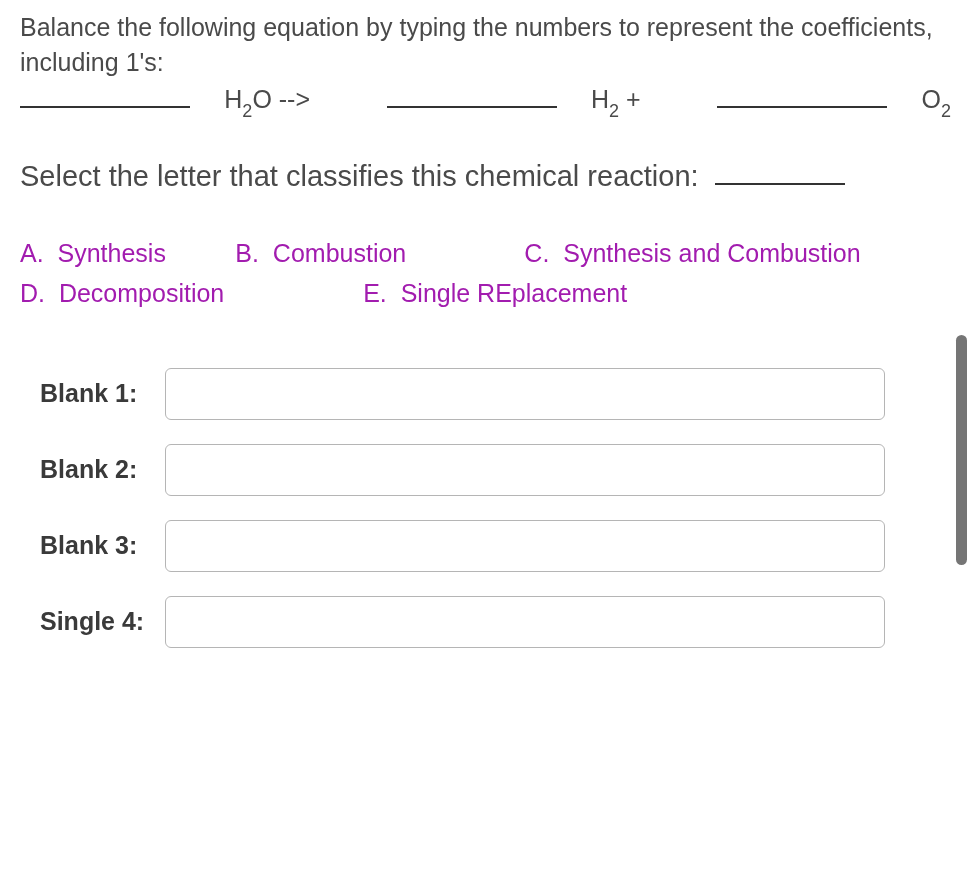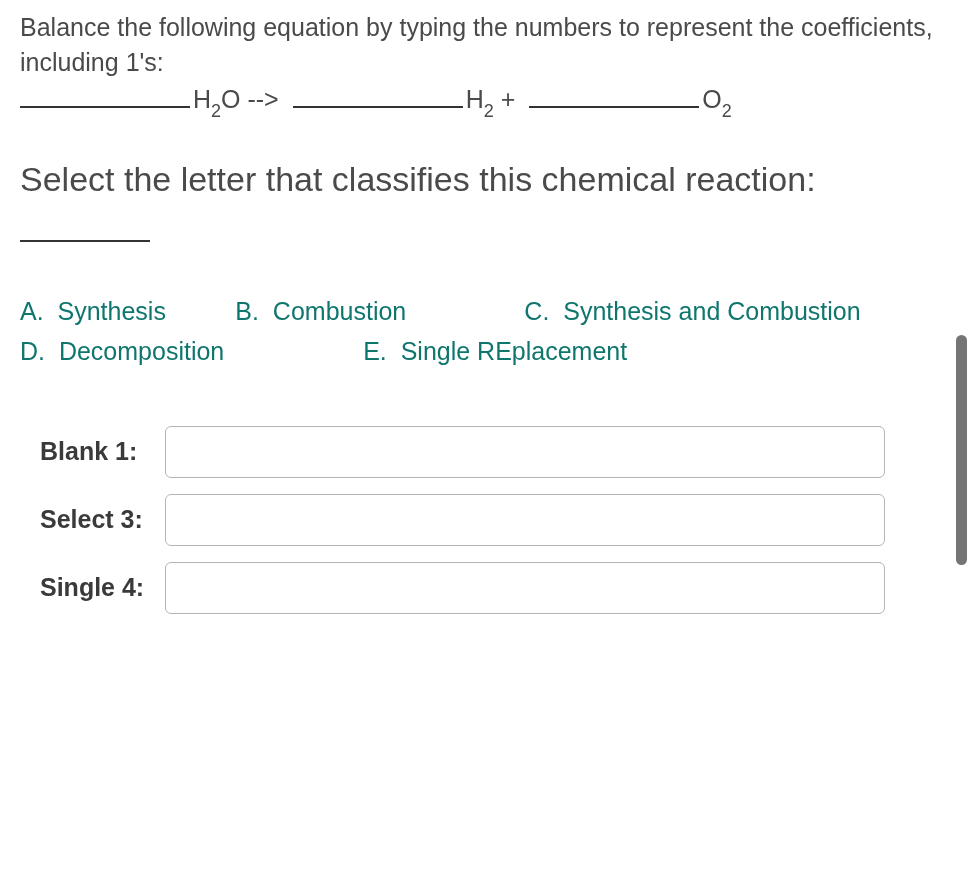--- a/index.html
+++ b/index.html
@@ -20,58 +20,59 @@
       font-size: 25px;
       line-height: 1.4;
       color: #4a4a4a;
     }
     .equation {
       font-size: 25px;
       margin-bottom: 35px;
       display: flex;
       align-items: baseline;
       gap: 3px;
+      justify-content: space-between;
     }
     .blank-line {
       display: inline-block;
       border-bottom: 2px solid #333;
       width: 170px;
       height: 1.1em;
     }
     .blank-line.short {
       width: 130px;
     }
     .formula {
       font-size: 25px;
     }
     .sub {
       font-size: 18px;
       vertical-align: sub;
       position: relative;
       top: 3px;
     }
     .classify-prompt {
-      font-size: 34px;
+      font-size: 29px;
       line-height: 1.5;
       margin-bottom: 35px;
       color: #4a4a4a;
     }
     .options {
       font-size: 25px;
       line-height: 1.6;
       margin-bottom: 55px;
-      color: #0f766e;
+      color: #a21caf;
     }
     .answer-section {
       padding-left: 20px;
     }
     .answer-row {
       display: flex;
       align-items: center;
-      margin-bottom: 16px;
+      margin-bottom: 24px;
       gap: 10px;
     }
     .answer-label {
       font-size: 25px;
       font-weight: 600;
       color: #3a3a3a;
       width: 115px;
       flex-shrink: 0;
     }
     .answer-input {
@@ -122,21 +123,25 @@
 </div>
 
 <div class="options" style="white-space: pre-wrap;">A.  Synthesis          B.  Combustion                 C.  Synthesis and Combustion             D.  Decomposition                    E.  Single REplacement</div>
 
 <div class="answer-section">
   <div class="answer-row">
     <span class="answer-label">Blank 1:</span>
     <input class="answer-input" type="text" value="" style="">
   </div>
   <div class="answer-row">
-    <span class="answer-label">Select 3:</span>
+    <span class="answer-label">Blank 2:</span>
+    <input class="answer-input" type="text" value="" style="">
+  </div>
+  <div class="answer-row">
+    <span class="answer-label">Blank 3:</span>
     <input class="answer-input" type="text" value="" style="">
   </div>
   <div class="answer-row">
     <span class="answer-label">Single 4:</span>
     <input class="answer-input" type="text" value="" style="">
   </div>
 </div>
 
 <div class="scrollbar"></div>
 

